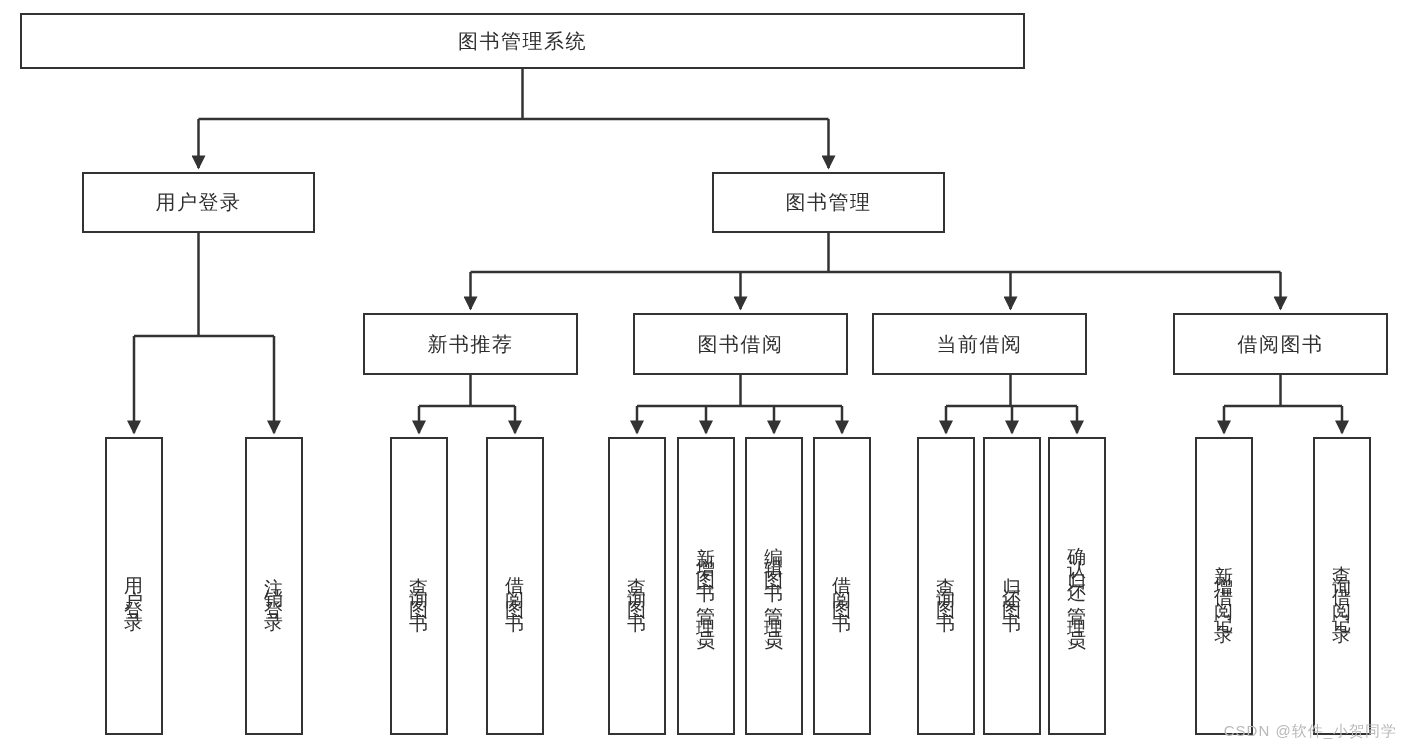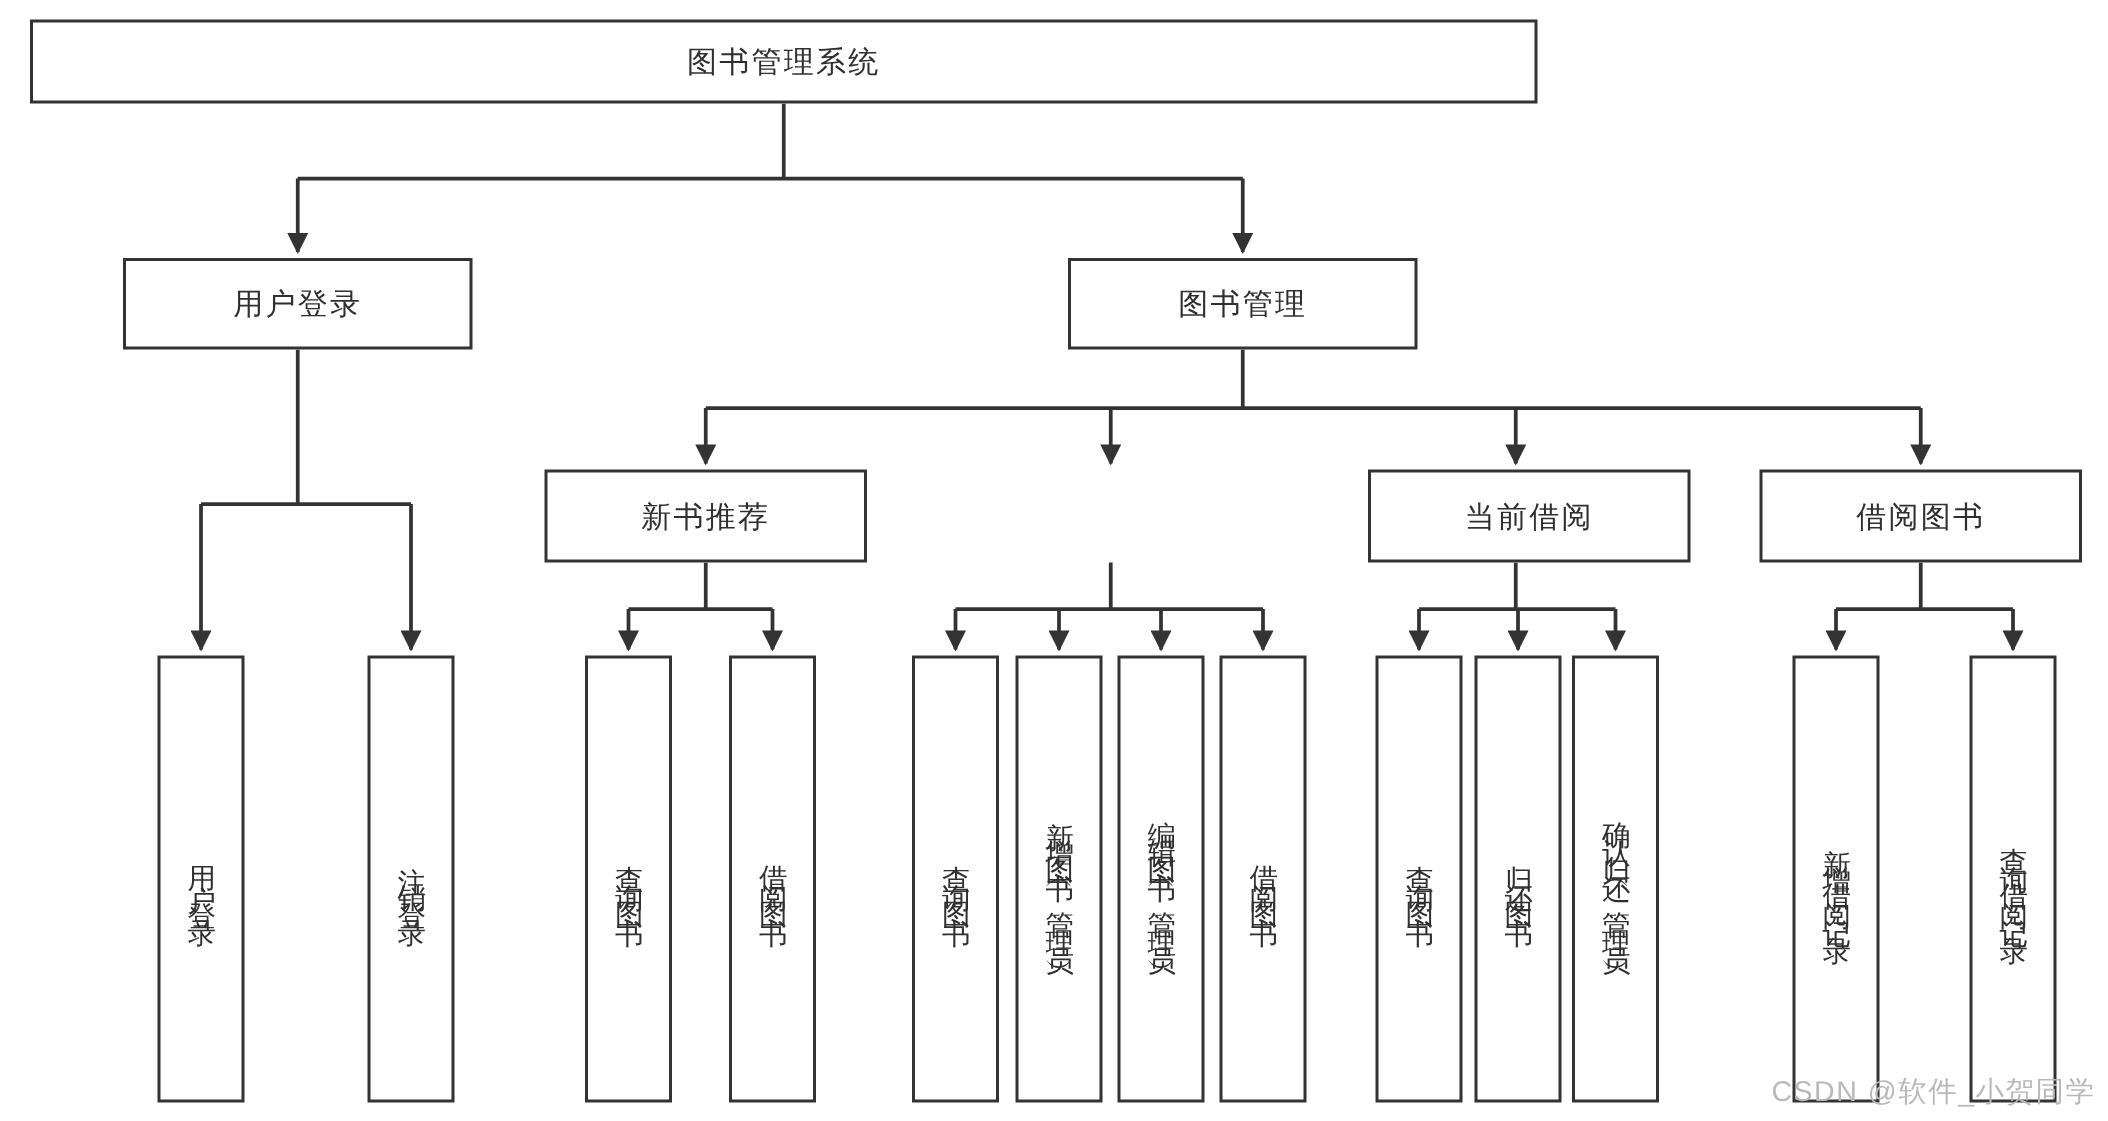--- a/index.html
+++ b/index.html
@@ -43,21 +43,21 @@
     font-size: 19px;
     line-height: 1;
     letter-spacing: 12px;
     color: #2f2f2f;
     white-space: nowrap;
   }
   .watermark {
     position: absolute;
     right: 8px;
     bottom: 6px;
-    font-size: 19px;
+    font-size: 15px;
     letter-spacing: 1px;
     color: #b9b9b9;
     white-space: nowrap;
     pointer-events: none;
   }
 </style>
 </head>
 <body>
 
 <div class="canvas">
@@ -119,21 +119,24 @@
   <div class="box lvl2-box" style="left:82px;">
     <span class="hlabel">用户登录</span>
   </div>
   <div class="box lvl3-box" style="left:363px;">
     <span class="hlabel">新书推荐</span>
   </div>
 
   <div class="box lvl2-box" style="left:712px;">
     <span class="hlabel">图书管理</span>
   </div>
-  <div class="box lvl3-box" style="left:912px;">
+  <div class="box lvl3-box" style="left:633px;">
+    <span class="hlabel">图书借阅</span>
+  </div>
+  <div class="box lvl3-box" style="left:872px;">
     <span class="hlabel">当前借阅</span>
   </div>
   <div class="box lvl3-box" style="left:1173px;">
     <span class="hlabel">借阅图书</span>
   </div>
 
   <div class="box leaf-box" style="left:105px;">
     <span class="vlabel">用户登录</span>
   </div>
   <div class="box leaf-box" style="left:245px;">

